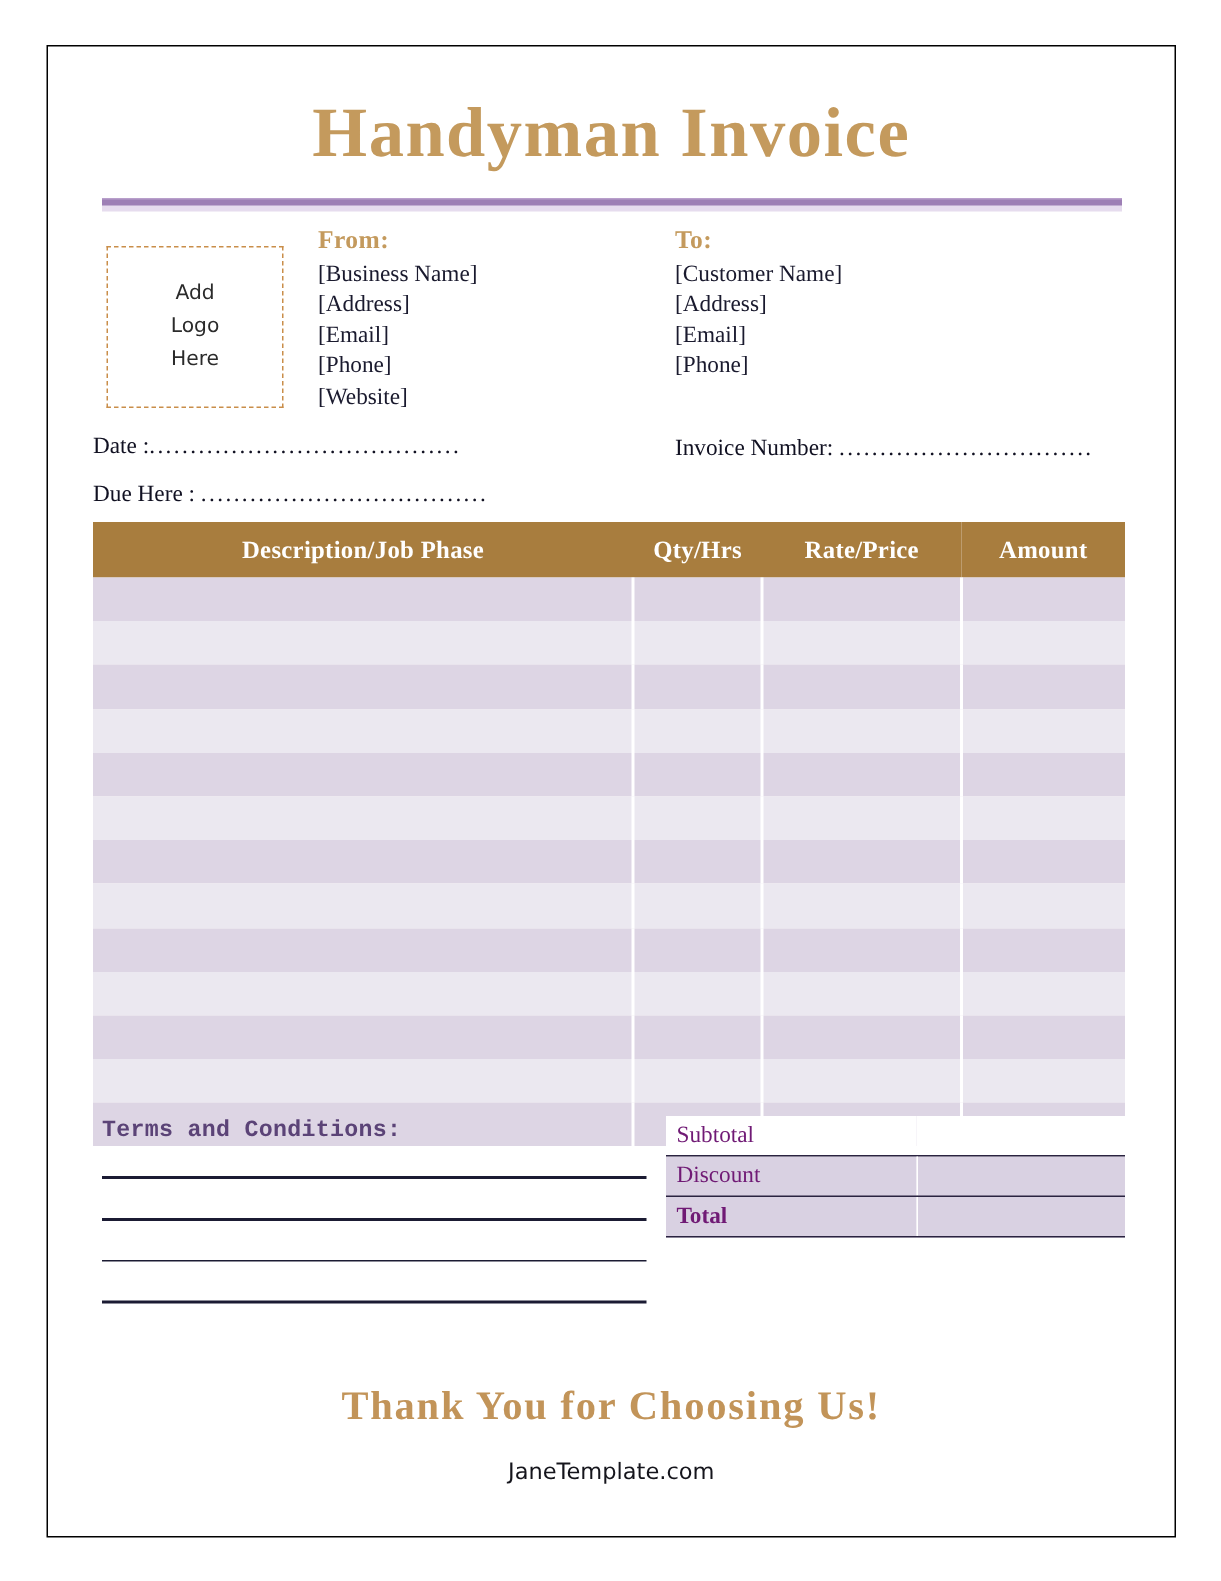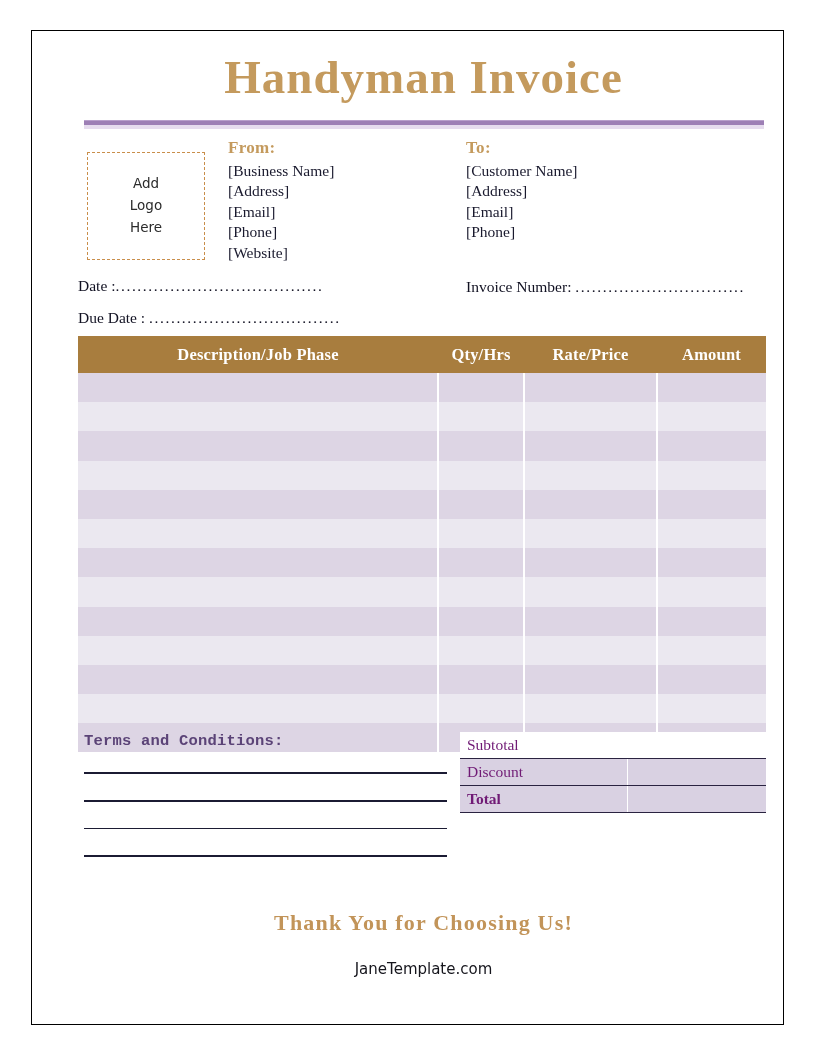--- a/index.html
+++ b/index.html
@@ -21,25 +21,24 @@
     top: 30px;
     width: 753px;
     height: 995px;
     border: 1.6px solid #000000;
     box-sizing: border-box;
   }
 
   .sheet {
     position: absolute;
     left: 31px;
-    top: 30px;
+    top: 42px;
     width: 677px;
     height: 995px;
     box-sizing: border-box;
-    margin-left: 16px;
   }
 
   
   .doc-title {
     position: absolute;
     left: 0;
     top: 22px;
     width: 753px;
     text-align: center;
     font-family: "Liberation Serif", serif;
@@ -216,21 +215,21 @@
 
   
   .thanks {
     position: absolute;
     left: 0;
     top: 880px;
     width: 753px;
     text-align: center;
     font-family: "Liberation Serif", serif;
     font-weight: bold;
-    font-size: 22px;
+    font-size: 27px;
     color: #c29459;
     letter-spacing: 1.2px;
   }
   .brand {
     position: absolute;
     left: 0;
     top: 930px;
     width: 753px;
     text-align: center;
     font-family: "DejaVu Sans", sans-serif;
@@ -270,21 +269,21 @@
     <div class="party-line">[Address]</div>
     <div class="party-line">[Email]</div>
     <div class="party-line">[Phone]</div>
   </div>
 
   <div class="date-block">
     <div class="date-row">
       <span>Date :</span><span class="dots">......................................</span>
     </div>
     <div class="date-row">
-      <span>Due Date : </span><span class="dots">...................................</span>
+      <span>Due Here : </span><span class="dots">...................................</span>
     </div>
   </div>
 
   <div class="invoice-no">
     <span>Invoice Number:</span>
     <span class="dots">...............................</span>
   </div>
 
   <table class="items-table">
     <colgroup>

